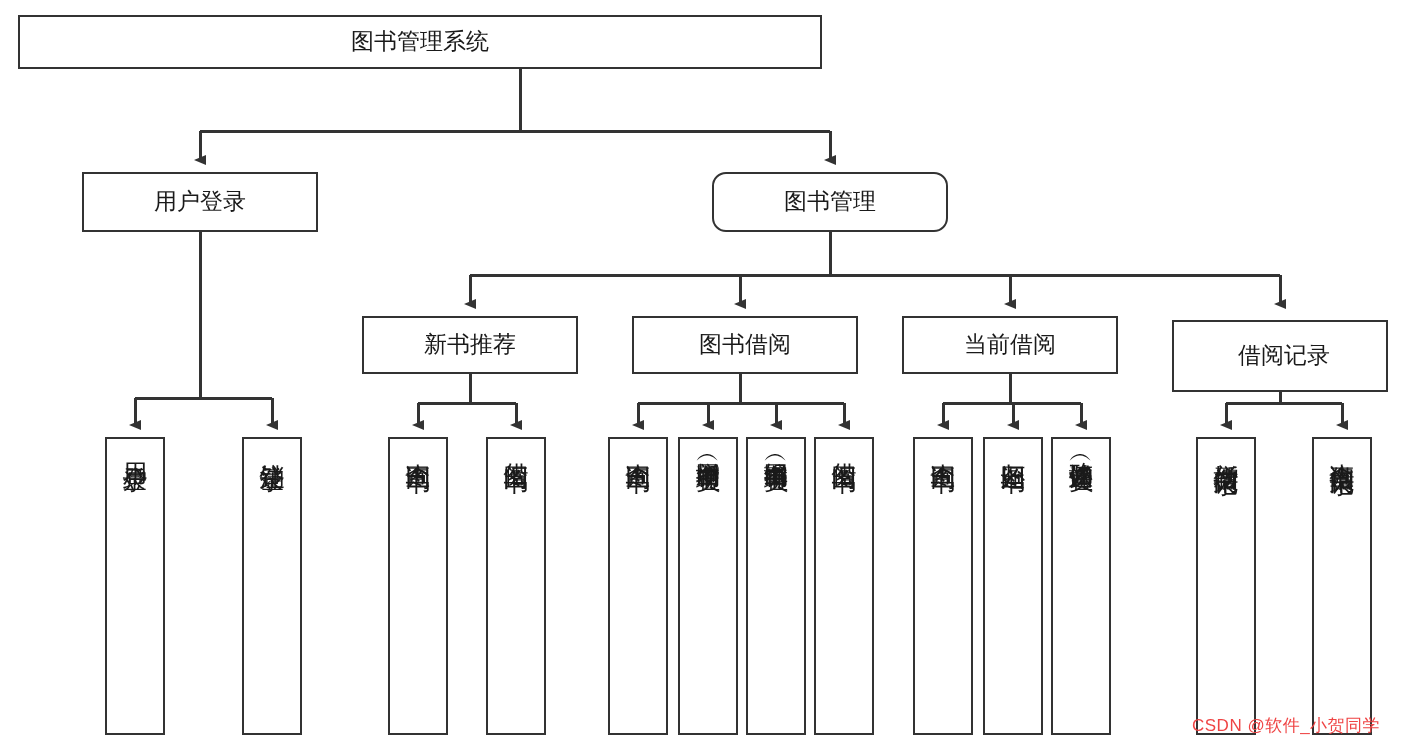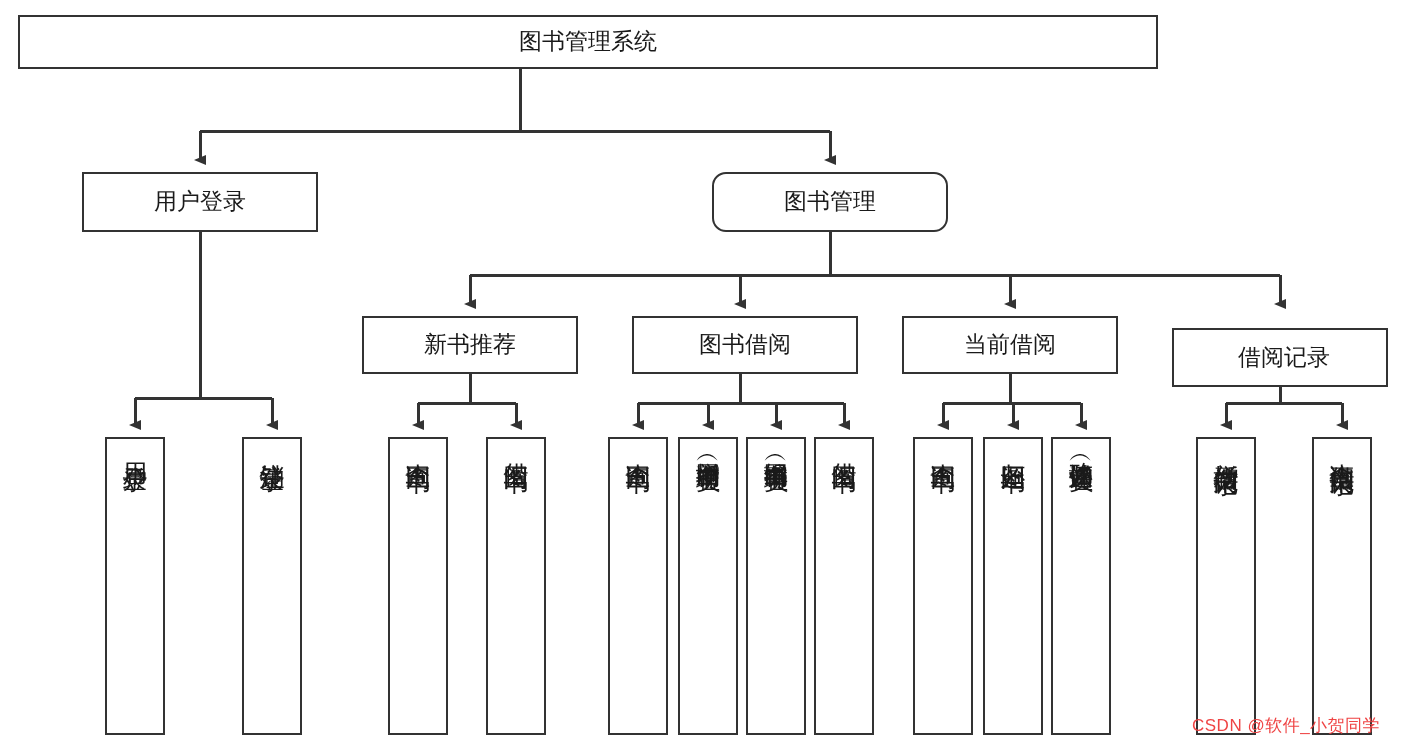--- a/index.html
+++ b/index.html
@@ -123,41 +123,41 @@
       <path d="M1013,403 L1013,425" marker-end="url(#arrow)"></path>
       <path d="M1081,403 L1081,425" marker-end="url(#arrow)"></path>
 
       <path d="M1280,374 L1280,403"></path>
       <path d="M1226,403 L1342,403"></path>
       <path d="M1226,403 L1226,425" marker-end="url(#arrow)"></path>
       <path d="M1342,403 L1342,425" marker-end="url(#arrow)"></path>
     </g>
   </svg>
 
-  <div class="node horiz" style="left:18px; top:15px; width:1140px; height:54px;">
+  <div class="node horiz" style="left:18px; top:15px; width:804px; height:54px;">
     <span class="label">图书管理系统</span>
   </div>
 
   <div class="node horiz" style="left:82px; top:172px; width:236px; height:60px;">
     <span class="label">用户登录</span>
   </div>
   <div class="node horiz" style="left:712px; top:172px; width:236px; height:60px;border-radius:14px;">
     <span class="label">图书管理</span>
   </div>
 
   <div class="node horiz" style="left:362px; top:316px; width:216px; height:58px;">
     <span class="label">新书推荐</span>
   </div>
   <div class="node horiz" style="left:632px; top:316px; width:226px; height:58px;">
     <span class="label">图书借阅</span>
   </div>
   <div class="node horiz" style="left:902px; top:316px; width:216px; height:58px;justify-content:center;">
     <span class="label">当前借阅</span>
   </div>
-  <div class="node horiz" style="left:1172px; top:328px; width:216px; height:59px;padding-left:8px;">
+  <div class="node horiz" style="left:1172px; top:320px; width:216px; height:72px;padding-left:8px;">
     <span class="label">借阅记录</span>
   </div>
 
   <div class="node vert" style="left:105px; top:437px; width:60px; height:298px;">
     <span class="label">用户登录</span>
   </div>
   <div class="node vert" style="left:242px; top:437px; width:60px; height:298px;">
     <span class="label">注销登录</span>
   </div>
 

